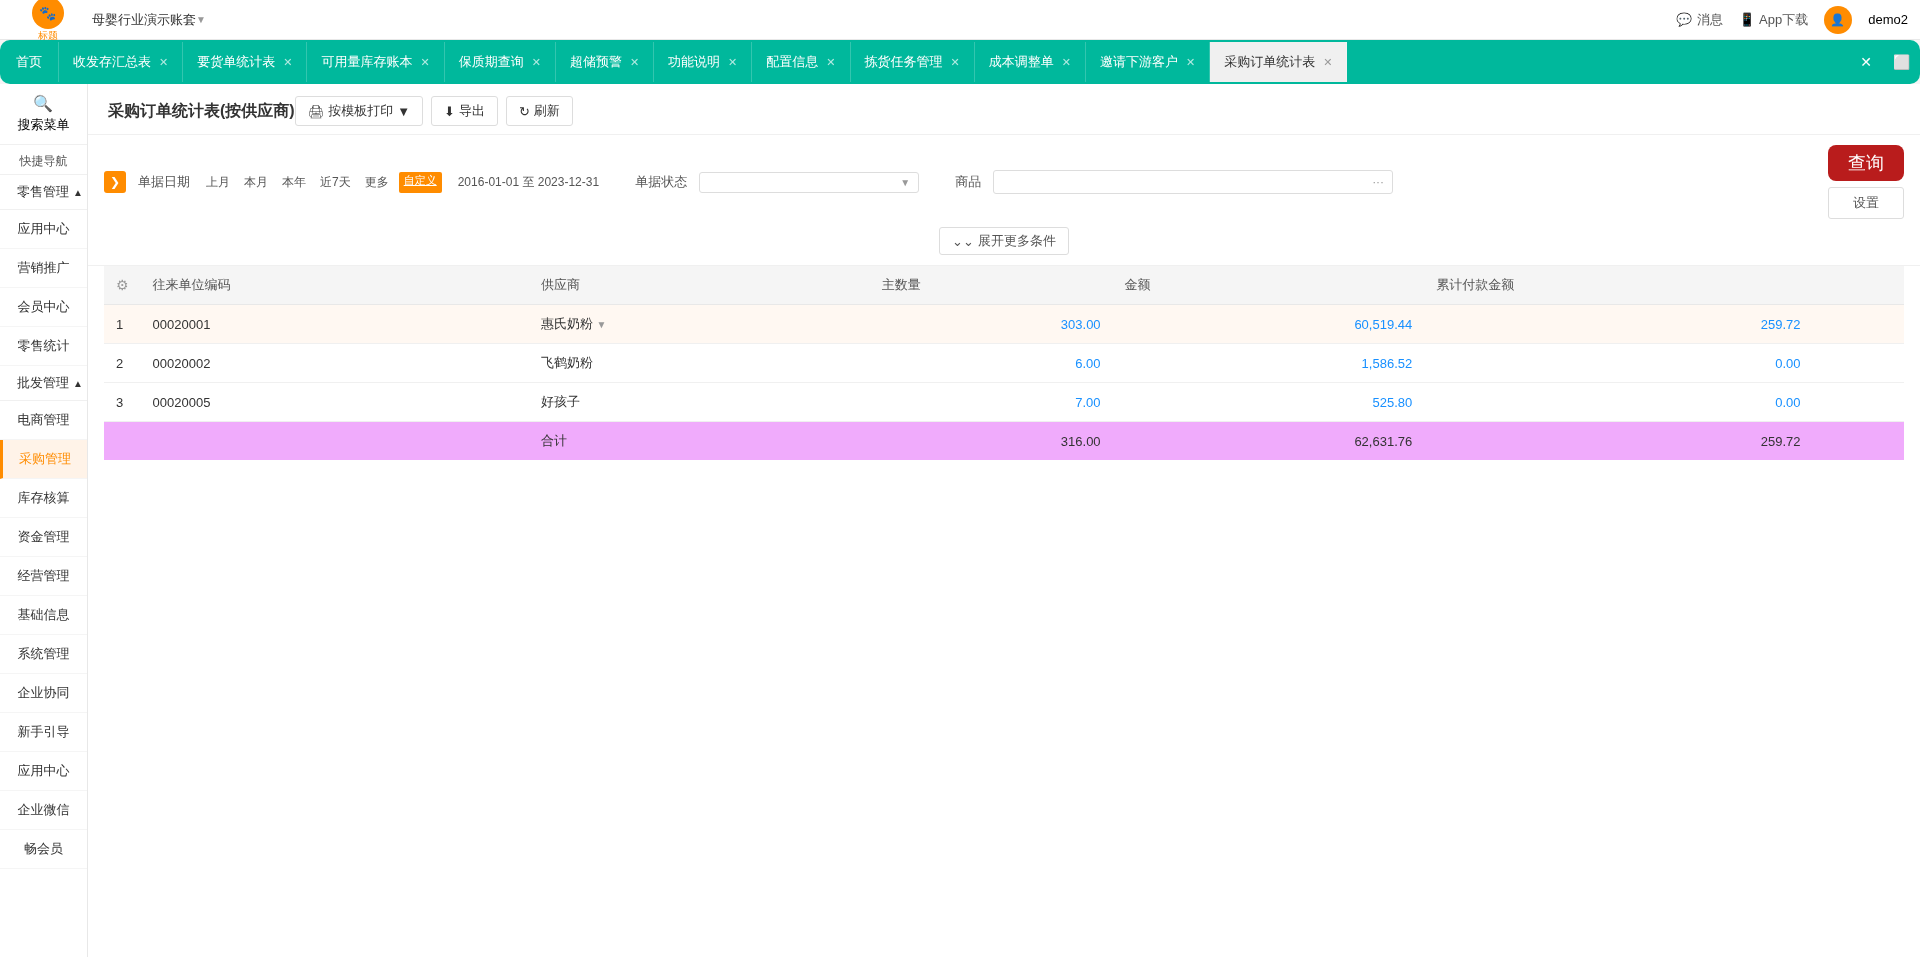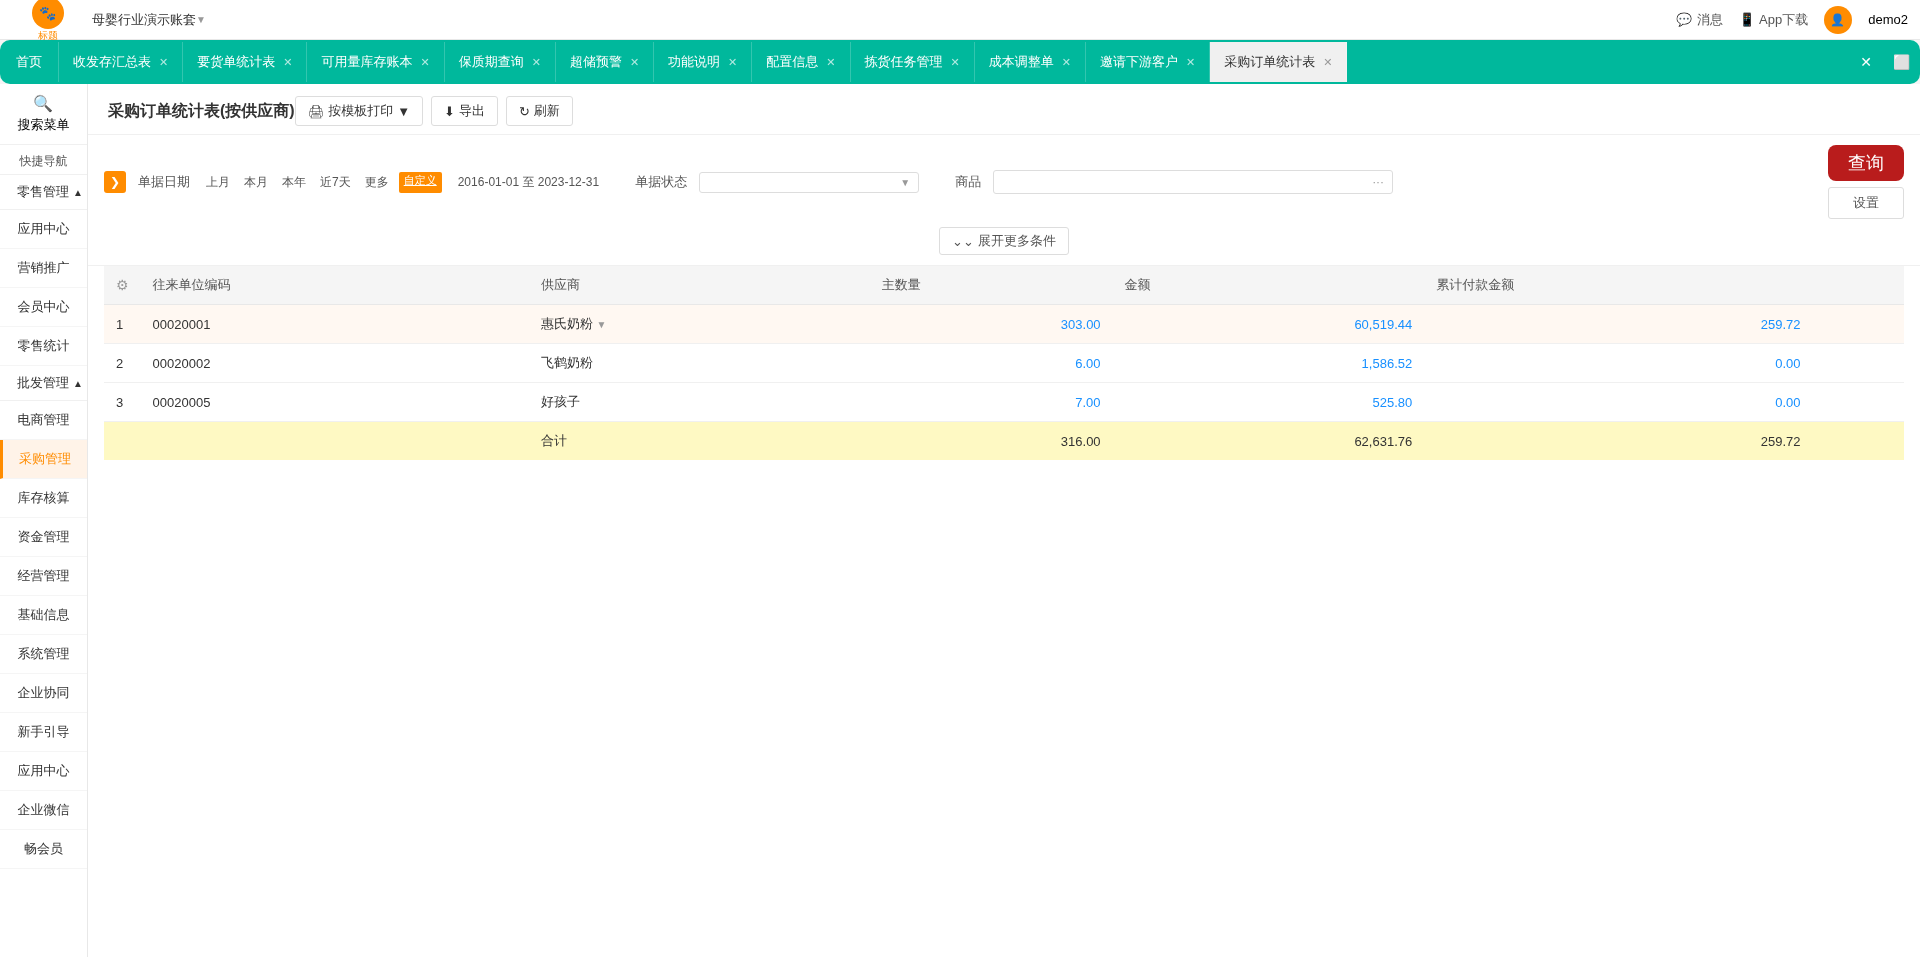--- a/index.html
+++ b/index.html
@@ -83,21 +83,21 @@
     thead th { padding: 10px 12px; text-align: left; font-size: 13px; color: #555; font-weight: normal; border-bottom: 1px solid #e8e8e8; white-space: nowrap; }
     tbody tr { border-bottom: 1px solid #f0f0f0; }
     tbody tr:nth-child(1) { background: #fff8f2; }
     td { padding: 10px 12px; font-size: 13px; color: #333; }
     td.number { text-align: right; }
     td a, td .link { color: #1890ff; cursor: pointer; }
     .table-settings-col { width: 36px; text-align: center; }
     .settings-icon { color: #999; cursor: pointer; font-size: 14px; }
 
     
-    .table-footer { background: #fef9c3; border-top: 1px solid #e8e8e8; }
+    .table-footer { background: #f0abfc; border-top: 1px solid #e8e8e8; }
     .table-footer td { font-size: 13px; color: #333; padding: 10px 12px; }
     .table-footer td.number { text-align: right; }
 
     
     ::-webkit-scrollbar { width: 6px; height: 6px; }
     ::-webkit-scrollbar-track { background: #f1f1f1; }
     ::-webkit-scrollbar-thumb { background: #ccc; border-radius: 3px; }
   </style>
 </head>
 <body>

